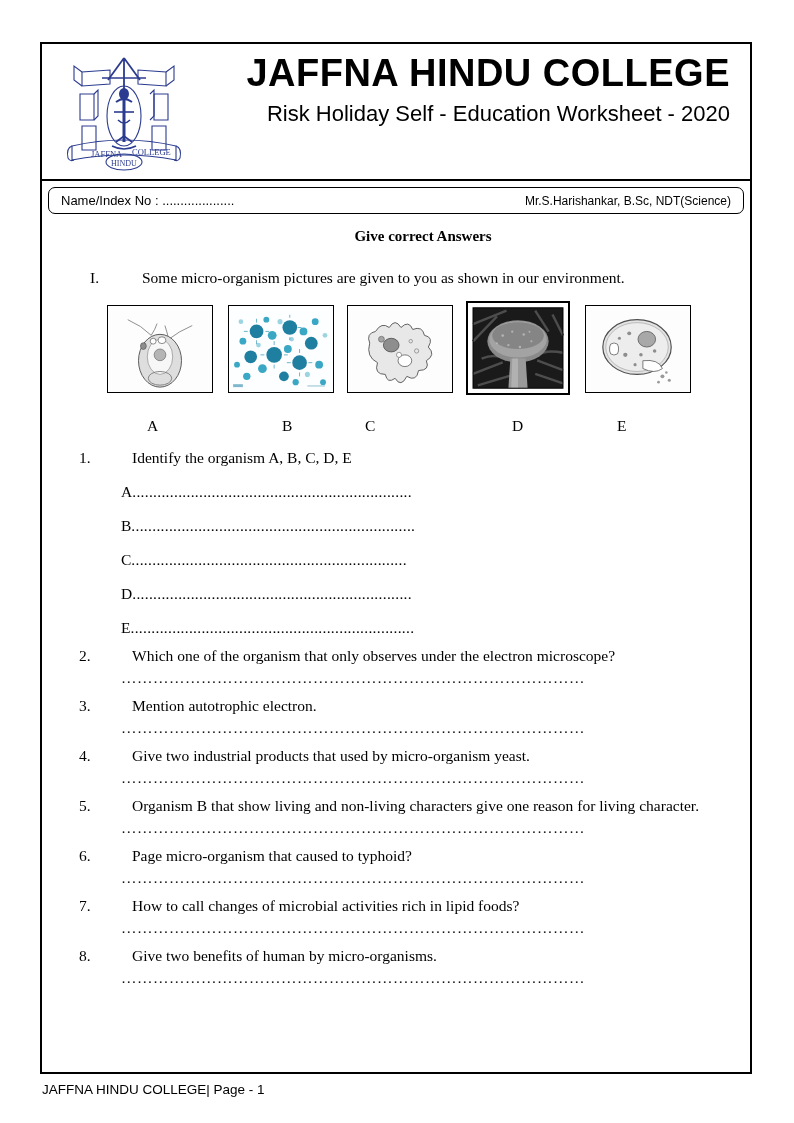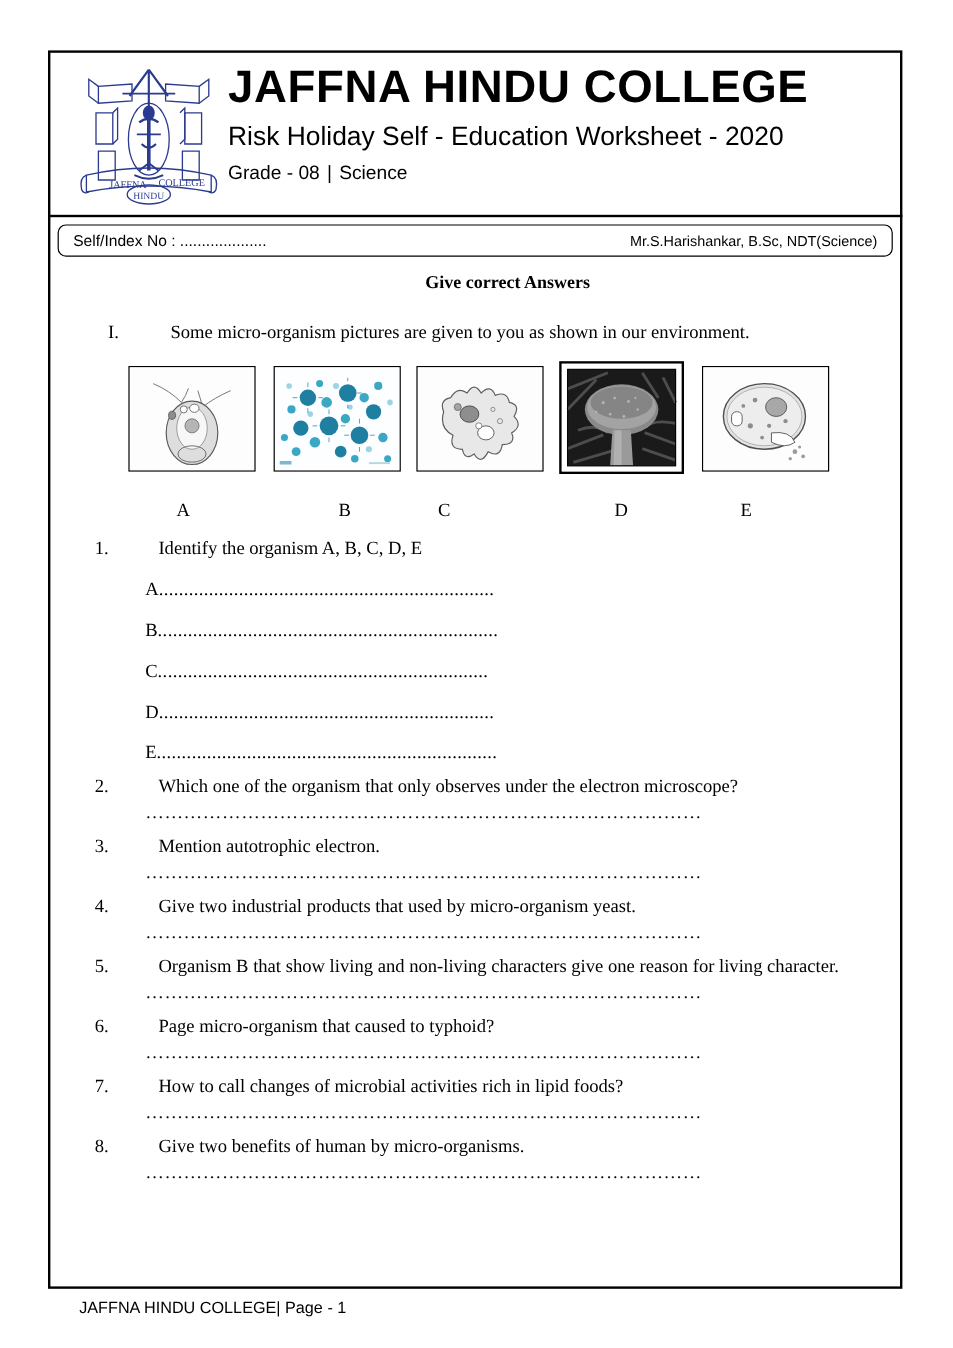--- a/index.html
+++ b/index.html
@@ -50,21 +50,21 @@
     top: 8px;
     width: 120px;
     height: 122px;
   }
 
   .header-text {
     position: absolute;
     left: 150px;
     top: 8px;
     width: 540px;
-    text-align: left;
+    text-align: right;
   }
 
   .school-title {
     font-family: "Liberation Sans", sans-serif;
     font-weight: bold;
     font-size: 38px;
     letter-spacing: 0.5px;
     line-height: 46px;
     white-space: nowrap;
   }
@@ -215,21 +215,21 @@
   
   .footer {
     position: absolute;
     left: 42px;
     top: 1082px;
     width: 710px;
     display: flex;
     font-family: "Liberation Sans", sans-serif;
     font-size: 13.5px;
   }
-  .footer-left { width: 360px; white-space: nowrap; margin-left: 24px; }
+  .footer-left { width: 360px; white-space: nowrap; }
   .footer-right { flex: 1; text-align: right; white-space: nowrap; }
 </style>
 </head>
 <body>
 
 <div class="page">
 
   <div class="outer-frame"></div>
 
   <div class="header-box">
@@ -271,28 +271,25 @@
         </g>
         <text x="27" y="107" font-family="Liberation Serif, serif" font-size="8.5" fill="#2b3b8f">JAFFNA</text>
         <text x="68" y="105" font-family="Liberation Serif, serif" font-size="8.5" fill="#2b3b8f">COLLEGE</text>
         <text x="47" y="116" font-family="Liberation Serif, serif" font-size="8" fill="#2b3b8f">HINDU</text>
       </svg>
     </div>
 
     <div class="header-text">
       <div class="school-title">JAFFNA HINDU COLLEGE</div>
       <div class="worksheet-subtitle">Risk Holiday Self - Education Worksheet - 2020</div>
-      <div class="grade-line">
-        <span>Grade - 08</span><span class="grade-sep">|</span><span>Science</span>
-      </div>
     </div>
   </div>
 
   <div class="name-row">
-    <span class="name-field">Self/Index No : ....................</span>
+    <span class="name-field">Name/Index No : ....................</span>
     <span class="teacher-name">Mr.S.Harishankar, B.Sc, NDT(Science)</span>
   </div>
 
   <div class="content">
 
     <div class="section-heading">Give correct Answers</div>
 
     <div class="roman-item">
       <span class="roman-num">I.</span>
       <span class="roman-text">Some micro-organism pictures are given to you as shown in our environment.</span>

